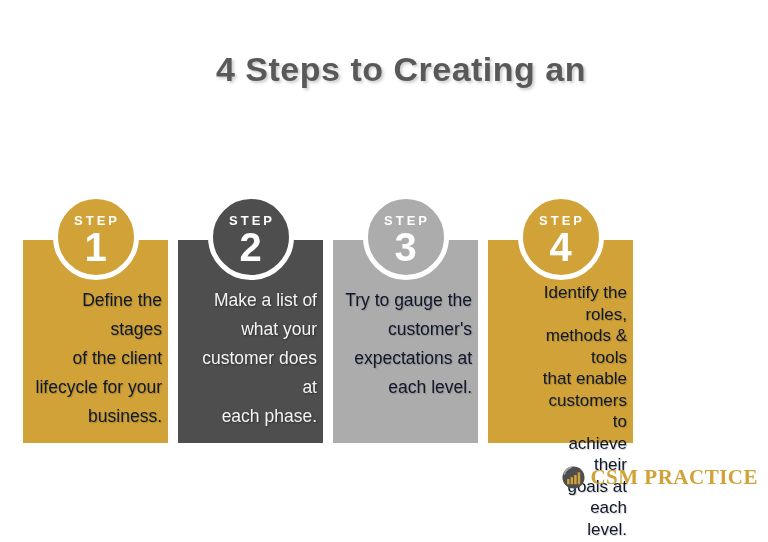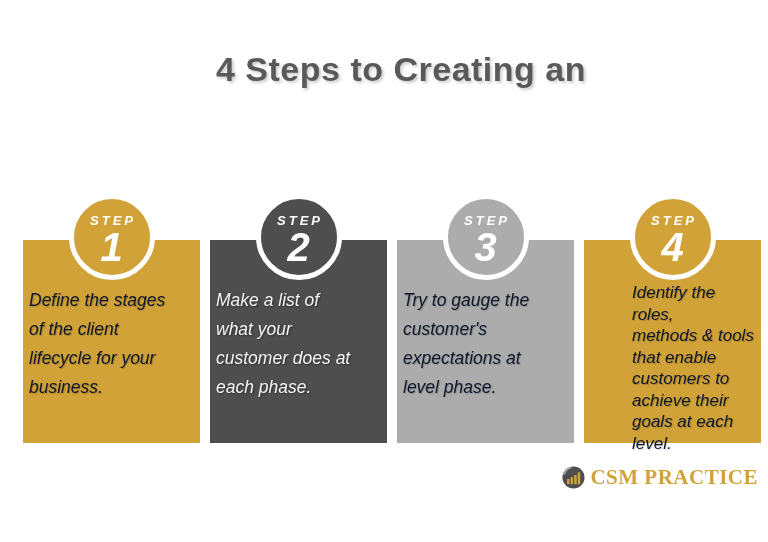--- a/index.html
+++ b/index.html
@@ -32,24 +32,23 @@
   
   .cards {
     position: absolute;
     left: 23px;
     top: 240px;
     display: flex;
     gap: 10px;
   }
   .card {
     position: relative;
-    width: 177px;
+    width: 145px;
     height: 203px;
-    text-align: left;
-    font-style: italic;
+    text-align: right;
   }
   .theme-gold   { background: #D0A237; }
   .theme-dark   { background: #4F4E4E; }
   .theme-silver { background: #ACACAC; }
 
   .badge {
     position: absolute;
     top: -46px;
     left: 50%;
     transform: translateX(-50%);
@@ -158,21 +157,21 @@
     </section>
 
     <section class="card theme-silver">
       <div class="badge">
         <span class="badge-label">STEP</span>
         <span class="badge-number">3</span>
       </div>
       <p class="card-text">Try to gauge the
 customer's
 expectations at
-level phase.</p>
+each level.</p>
     </section>
 
     <section class="card theme-gold card-tight">
       <div class="badge">
         <span class="badge-label">STEP</span>
         <span class="badge-number">4</span>
       </div>
       <p class="card-text">Identify the roles,
 methods &amp; tools
 that enable

